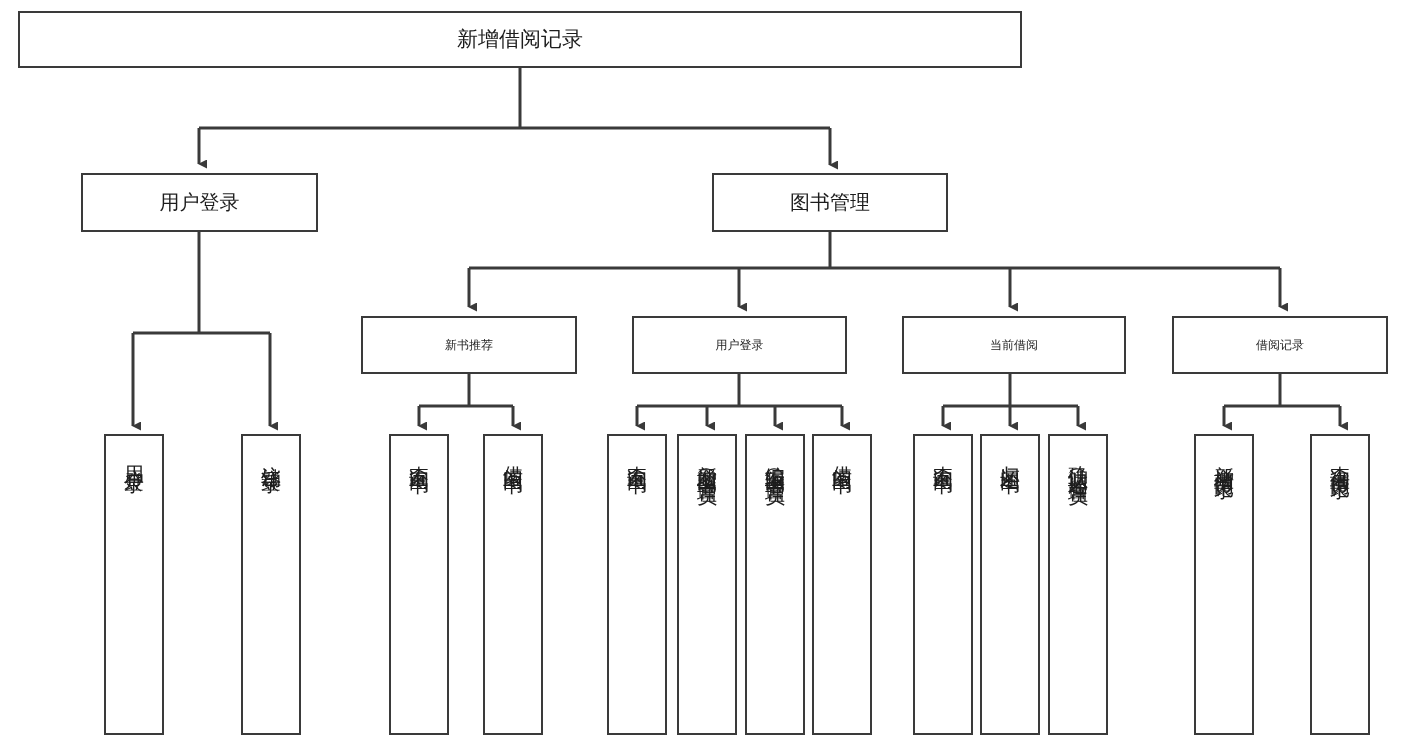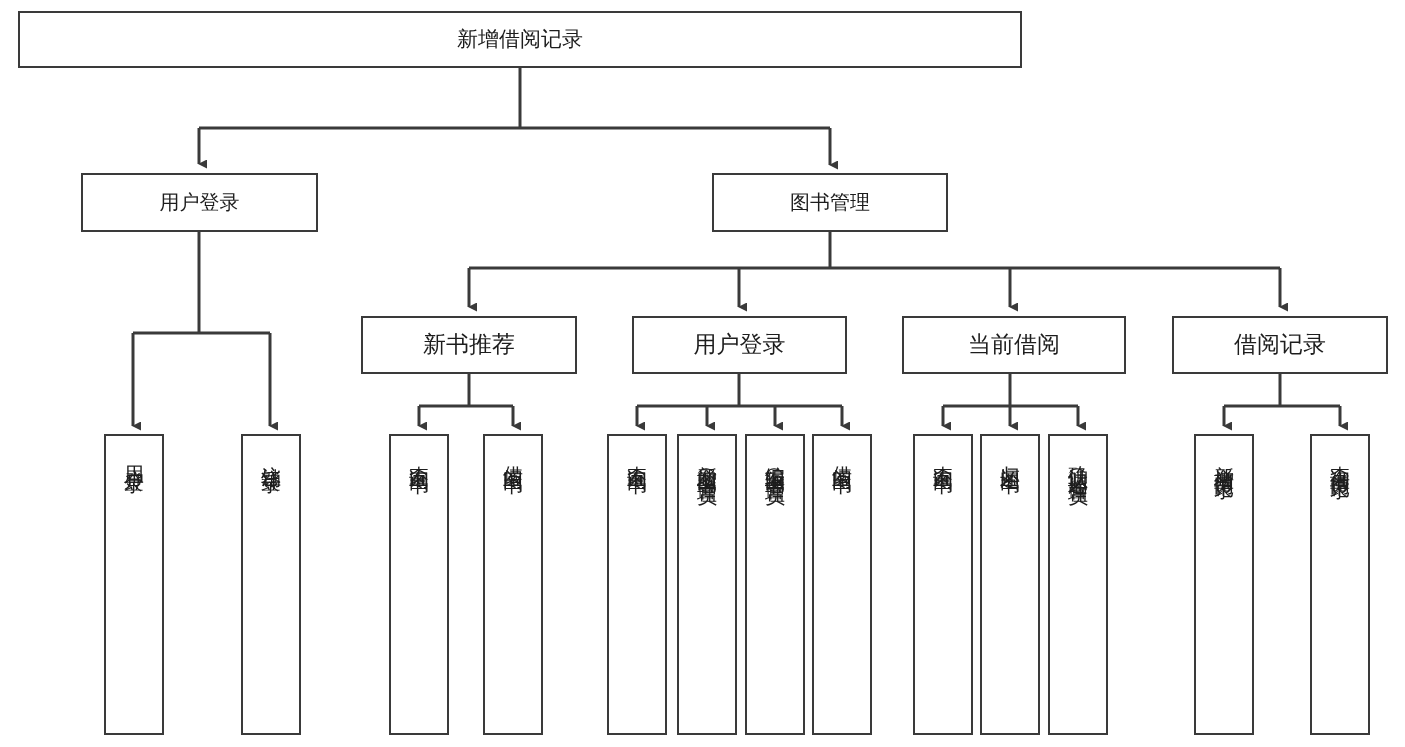--- a/index.html
+++ b/index.html
@@ -42,21 +42,21 @@
     line-height: 1.18;
     white-space: nowrap;
   }
   .node.root .node-label {
     font-size: 21px;
   }
   .node.level1 .node-label {
     font-size: 20px;
   }
   .node.level2 .node-label {
-    font-size: 23px;
+    font-size: 12px;
   }
   .node.leaf {
     align-items: flex-start;
     justify-content: center;
     padding-top: 14px;
   }
   .node.leaf .node-label {
     font-size: 20px;
     writing-mode: vertical-rl;
     text-orientation: upright;

